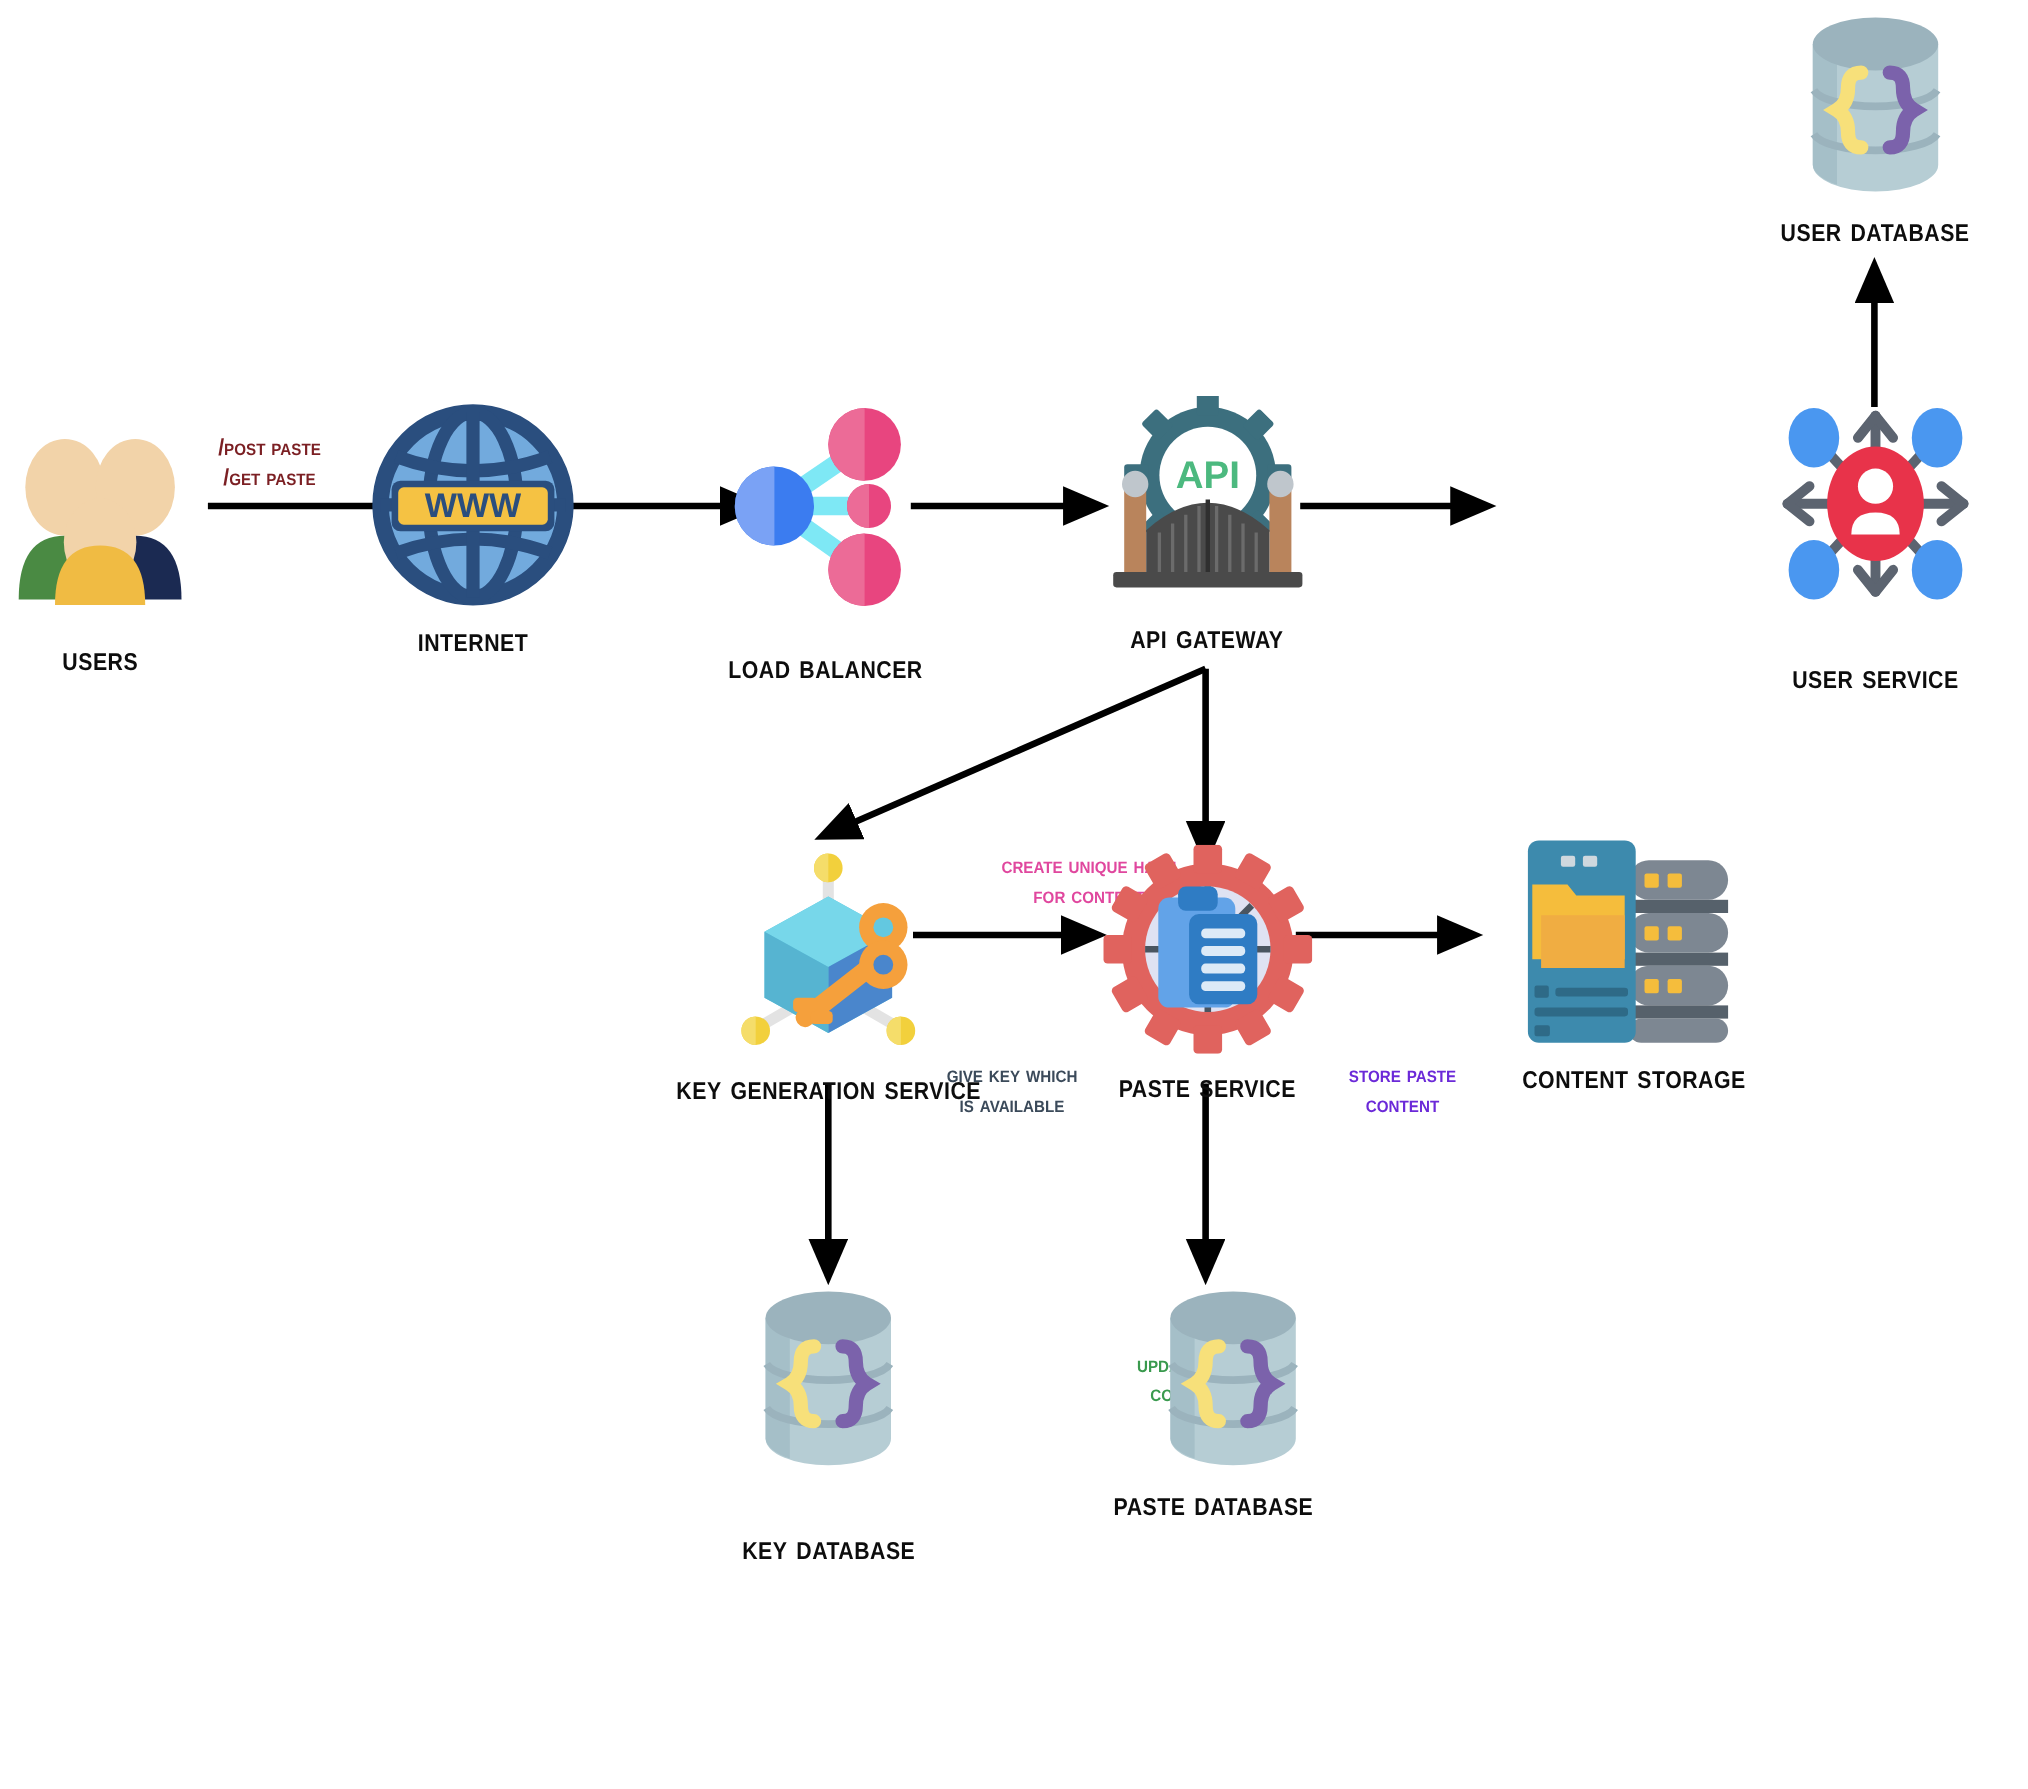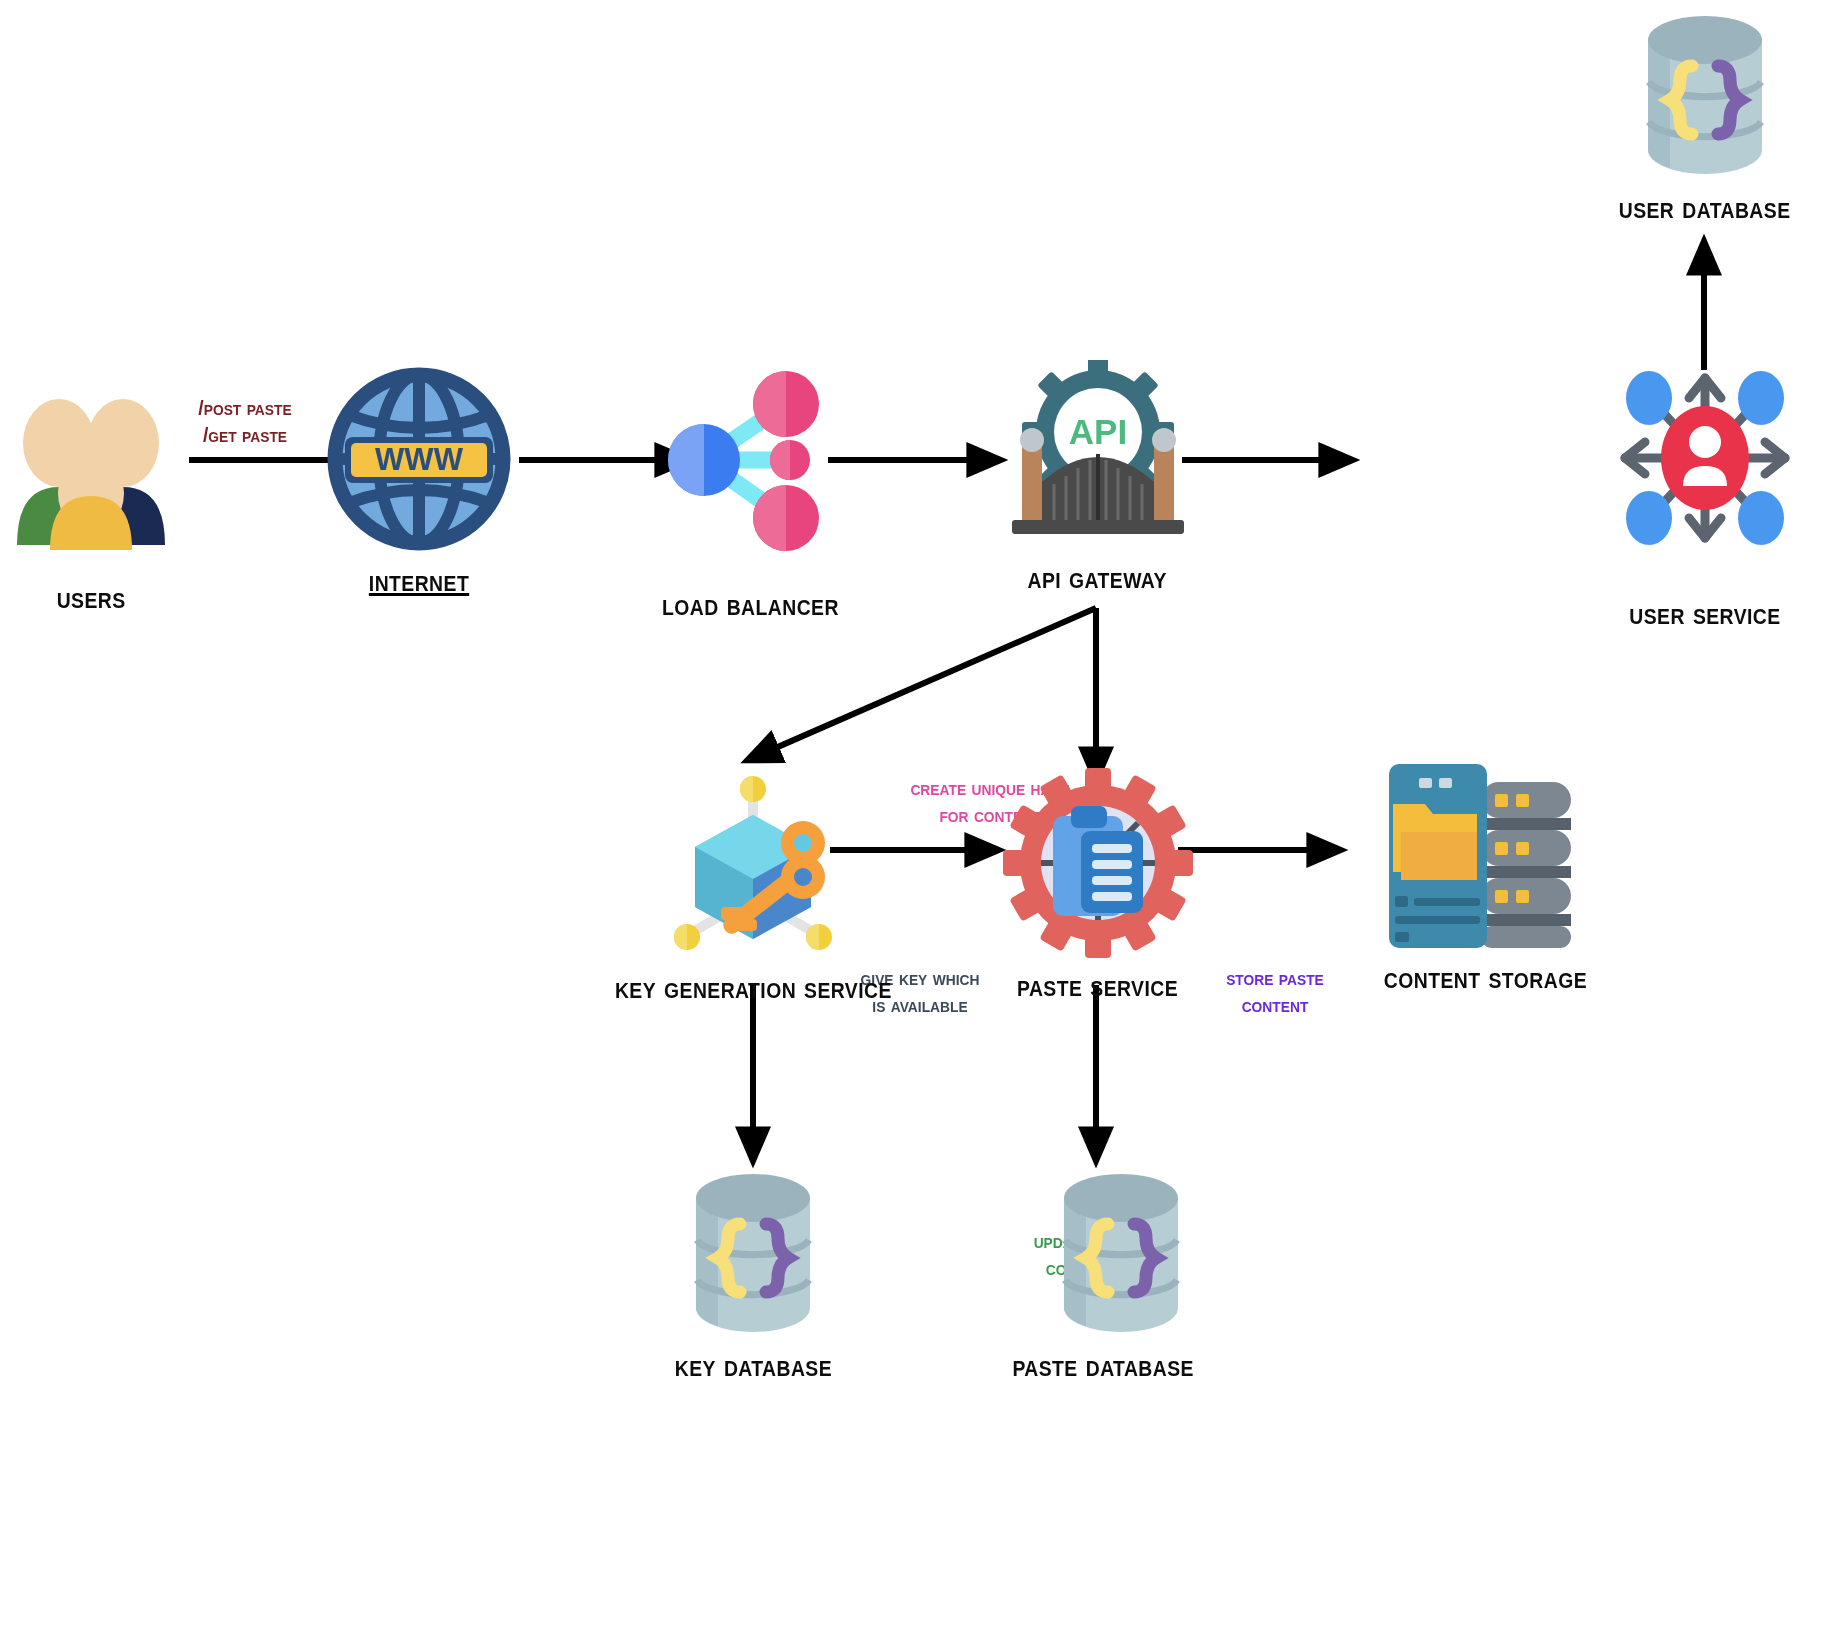--- a/index.html
+++ b/index.html
@@ -122,21 +122,21 @@
         <path d="M6 160 q0 -58 42 -58 q42 0 42 58 z" fill="#4a8a43"></path>
         <ellipse cx="112" cy="58" rx="36" ry="44" fill="#f2d3a9"></ellipse>
         <path d="M70 160 q0 -58 42 -58 q42 0 42 58 z" fill="#1b2a52"></path>
         <ellipse cx="80" cy="108" rx="33" ry="40" fill="#f2d3a9"></ellipse>
         <path d="M39 165 q0 -54 41 -54 q41 0 41 54 z" fill="#f0bb43"></path>
       </svg>
     </span>
     <span class="node-label">Users</span>
   </div>
 
-  <div class="node" style="left:324px; top:365px; width:190px;text-decoration:underline;">
+  <div class="node" style="left:335px; top:365px; width:190px;">
     <span class="node-icon">
       <svg width="184" height="188" viewBox="0 0 184 188">
         <circle cx="92" cy="94" r="84" fill="#72aadd"></circle>
         <circle cx="92" cy="94" r="84" fill="none" stroke="#2a4e7e" stroke-width="15"></circle>
         <ellipse cx="92" cy="94" rx="40" ry="84" fill="none" stroke="#2a4e7e" stroke-width="12"></ellipse>
         <line x1="8" y1="94" x2="176" y2="94" stroke="#2a4e7e" stroke-width="12"></line>
         <path d="M22 50 Q92 76 162 50" fill="none" stroke="#2a4e7e" stroke-width="12"></path>
         <path d="M22 138 Q92 112 162 138" fill="none" stroke="#2a4e7e" stroke-width="12"></path>
         <line x1="92" y1="10" x2="92" y2="178" stroke="#2a4e7e" stroke-width="12"></line>
         <rect x="18" y="72" width="148" height="46" rx="8" fill="#2a4e7e"></rect>
@@ -356,21 +356,21 @@
           <rect x="14" y="136" width="13" height="11" rx="2"></rect>
           <rect x="33" y="138" width="66" height="8" rx="3"></rect>
           <rect x="14" y="156" width="85" height="8" rx="3"></rect>
           <rect x="14" y="172" width="14" height="10" rx="2"></rect>
         </g>
       </svg>
     </span>
     <span class="node-label">Content Storage</span>
   </div>
 
-  <div class="node" style="left:643px; top:1168px; width:220px;">
+  <div class="node" style="left:643px; top:1168px; width:220px;gap:40px;">
     <span class="node-icon">
       <svg width="170" height="170" viewBox="0 0 170 170">
         <path d="M28 30 L28 140 a57 24 0 0 0 114 0 L142 30 z" fill="#b6cdd4"></path>
         <path d="M28 30 L28 140 a57 24 0 0 0 22 18 L50 30 z" fill="#a5bfc8"></path>
         <ellipse cx="85" cy="30" rx="57" ry="24" fill="#9bb3bd"></ellipse>
         <path d="M29 72 a57 18 0 0 0 112 0" fill="none" stroke="#9bb3bd" stroke-width="7"></path>
         <path d="M29 112 a57 18 0 0 0 112 0" fill="none" stroke="#9bb3bd" stroke-width="7"></path>
         <path d="M72 56 q-12 0 -12 14 q0 14 -10 20 q10 6 10 20 q0 14 12 14" fill="none" stroke="#f7e07a" stroke-width="13" stroke-linecap="round"></path>
         <path d="M98 56 q12 0 12 14 q0 14 10 20 q-10 6 -10 20 q0 14 -12 14" fill="none" stroke="#7b62ab" stroke-width="13" stroke-linecap="round"></path>
       </svg>

